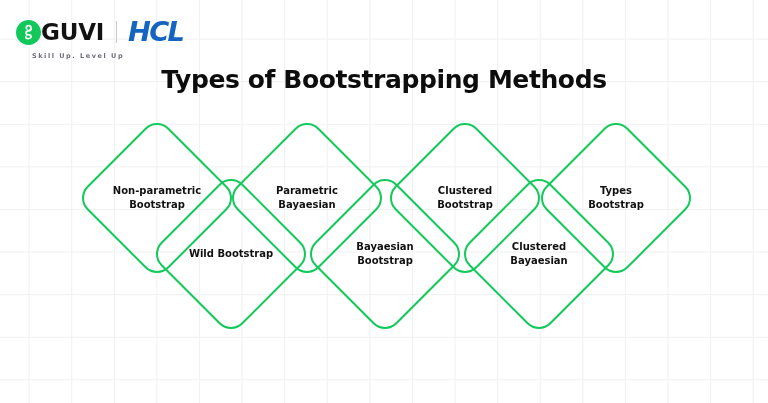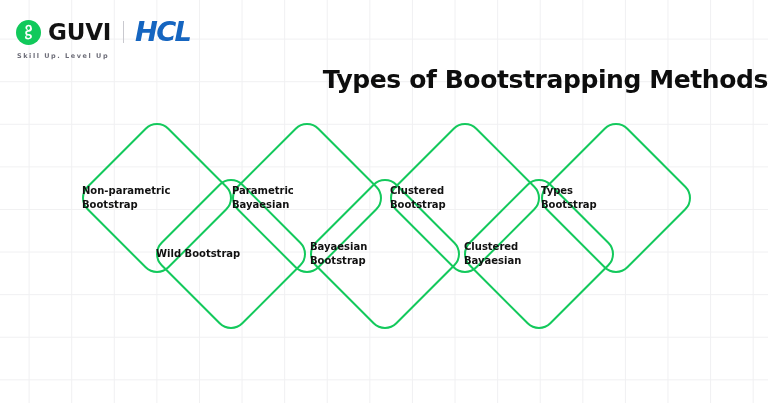--- a/index.html
+++ b/index.html
@@ -56,21 +56,20 @@
     flex:0 0 auto;
   }
   #guvi-mark svg { display:block; }
 
   #guvi-wordmark {
     font-family:"DejaVu Sans", sans-serif;
     font-size:23px;
     font-weight:bold;
     letter-spacing:-0.2px;
     color:#121212;
-    margin-left:7px;
     line-height:1;
   }
 
   #brand-divider {
     width:1px;
     height:22px;
     background:#c9c9cf;
     margin:0 11px 0 12px;
     flex:0 0 auto;
   }
@@ -87,31 +86,31 @@
     transform-origin:left center;
   }
 
   #brand-tagline {
     font-family:"DejaVu Sans", sans-serif;
     font-size:6.5px;
     font-weight:bold;
     letter-spacing:1.55px;
     color:#6d6d78;
     margin-top:6px;
-    margin-left:1px;
+    margin-left:16px;
     white-space:nowrap;
   }
 
   
   #page-title {
     position:absolute;
     top:65px;
     left:0;
     width:100%;
-    text-align:right;
+    text-align:center;
     font-family:"DejaVu Sans", sans-serif;
     font-size:25px;
     font-weight:bold;
     letter-spacing:-0.4px;
     color:#0d0d0d;
     z-index:3;
   }
 
   
   #diagram {
@@ -131,21 +130,21 @@
     border-radius:17px;
     background:transparent;
   }
 
   .node-label {
     position:absolute;
     width:150px;
     left:50%;
     top:50%;
     transform:translate(-50%,-50%);
-    text-align:left;
+    text-align:center;
     font-family:"DejaVu Sans", sans-serif;
     font-size:10px;
     font-weight:bold;
     line-height:1.42;
     color:#111111;
     z-index:3;
     pointer-events:none;
     white-space:pre-line;
   }
 </style>

